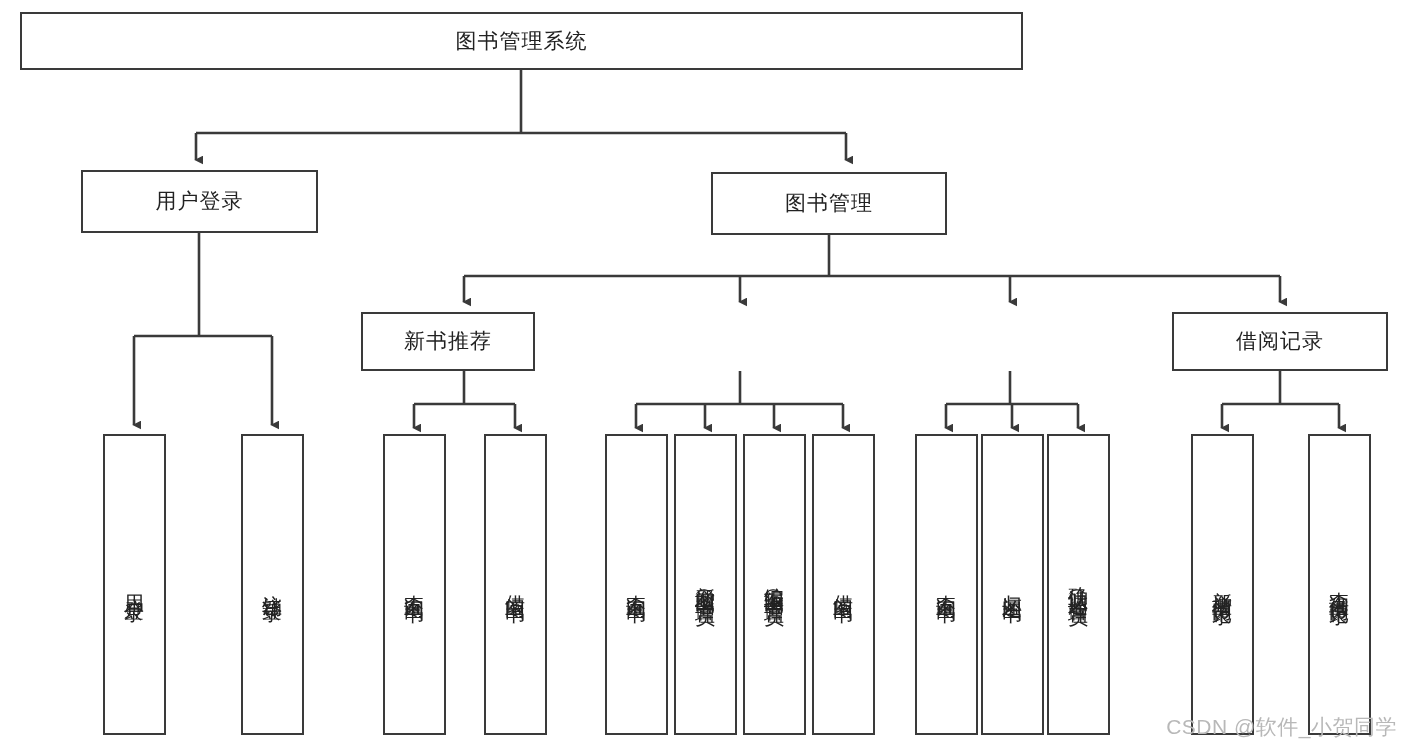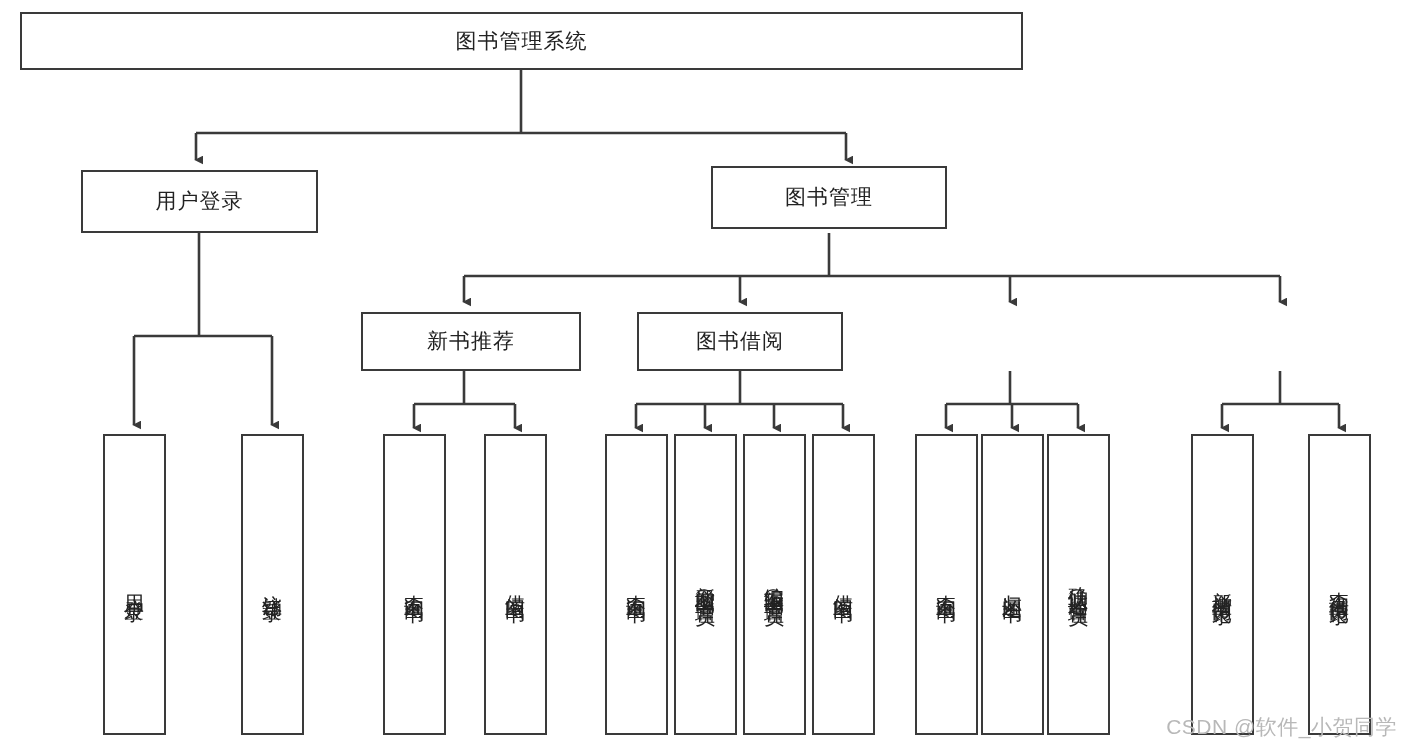--- a/index.html
+++ b/index.html
@@ -120,29 +120,29 @@
     </g>
   </svg>
 
   <div class="node" style="left:20px; top:12px; width:1003px; height:58px;">
     <span class="node-label">图书管理系统</span>
   </div>
 
   <div class="node" style="left:81px; top:170px; width:237px; height:63px;">
     <span class="node-label">用户登录</span>
   </div>
-  <div class="node" style="left:711px; top:166px; width:236px; height:63px;">
+  <div class="node" style="left:711px; top:172px; width:236px; height:63px;">
     <span class="node-label">图书管理</span>
   </div>
 
-  <div class="node" style="left:361px; top:312px; width:220px; height:59px;text-align:right;">
+  <div class="node" style="left:361px; top:312px; width:174px; height:59px;text-align:right;">
     <span class="node-label">新书推荐</span>
   </div>
-  <div class="node" style="left:637px; top:312px; width:206px; height:59px;">
-    <span class="node-label">图书借阅</span>
+  <div class="node" style="left:1172px; top:312px; width:216px; height:59px;">
+    <span class="node-label">借阅记录</span>
   </div>
 
   <div class="node vertical" style="left:103px; top:434px; width:63px; height:301px;">
     <span class="node-label">用户登录</span>
   </div>
   <div class="node vertical" style="left:241px; top:434px; width:63px; height:301px;">
     <span class="node-label">注销登录</span>
   </div>
 
   <div class="node vertical" style="left:383px; top:434px; width:63px; height:301px;">

